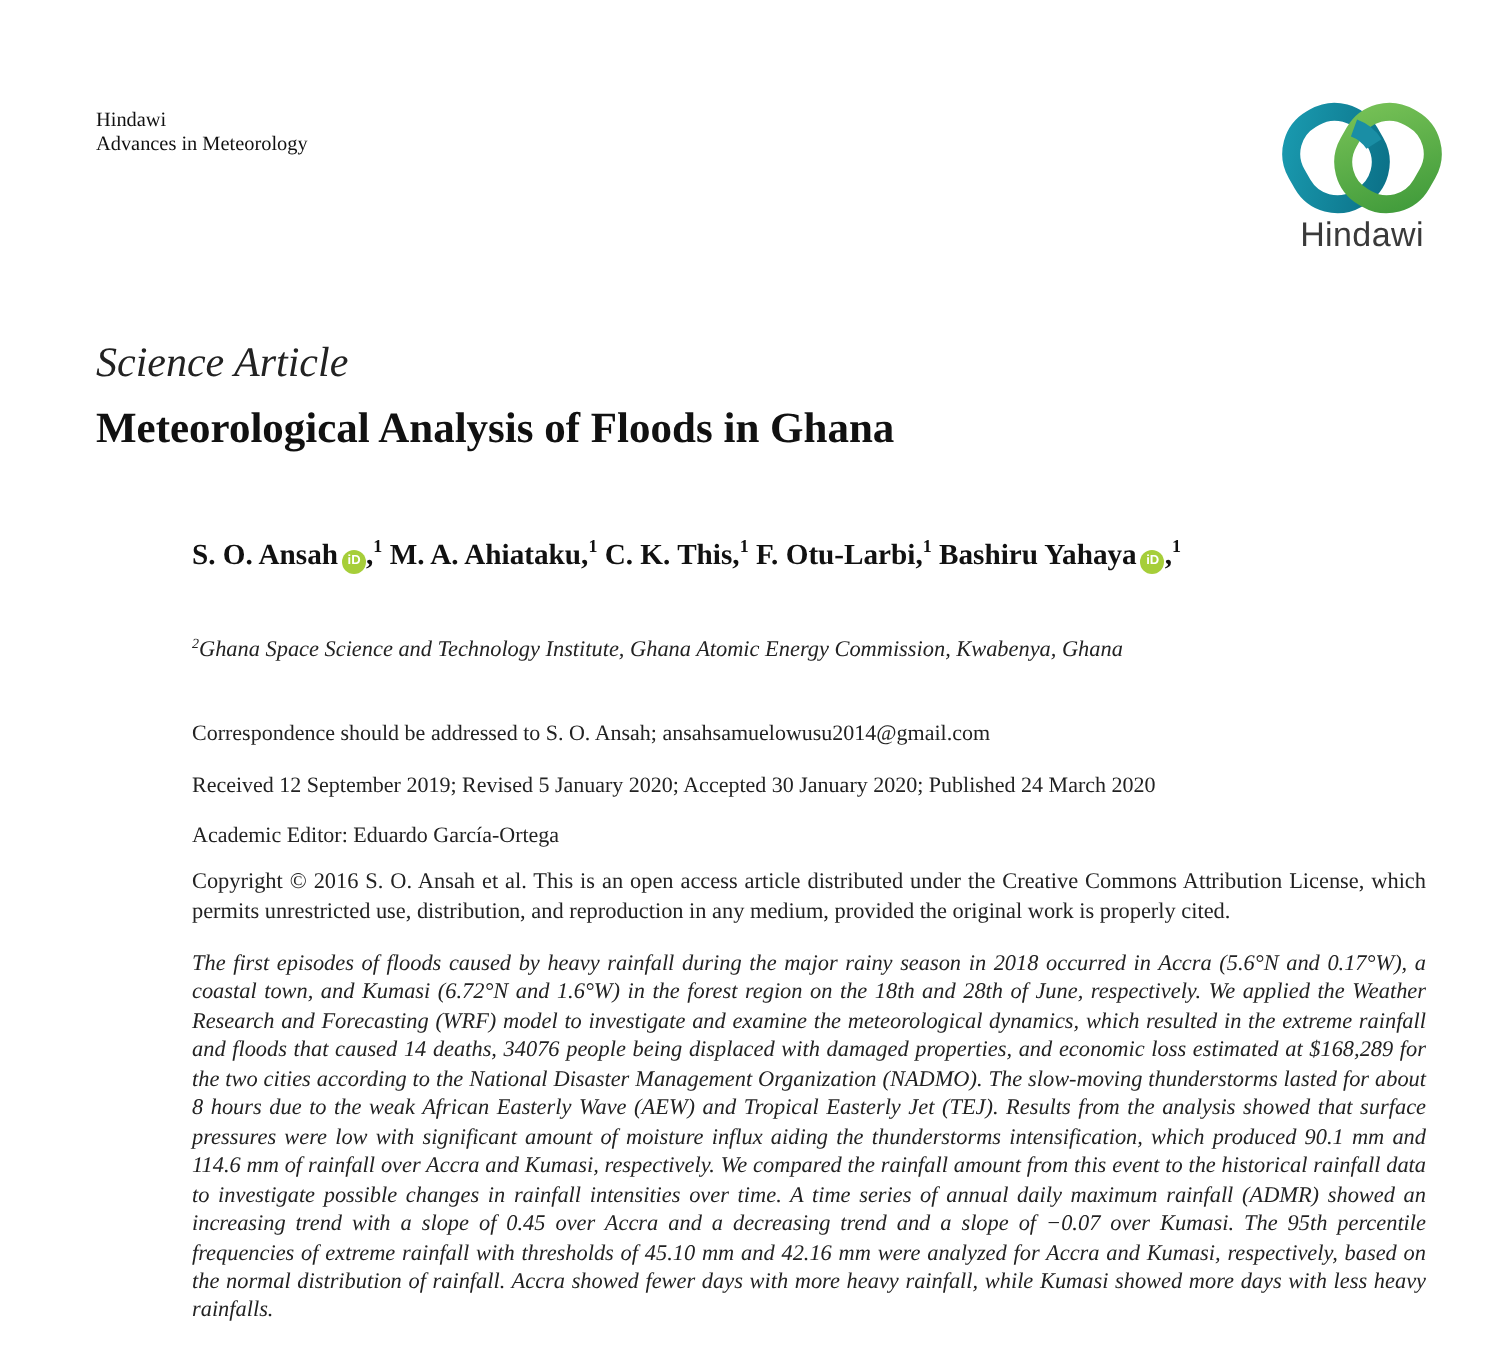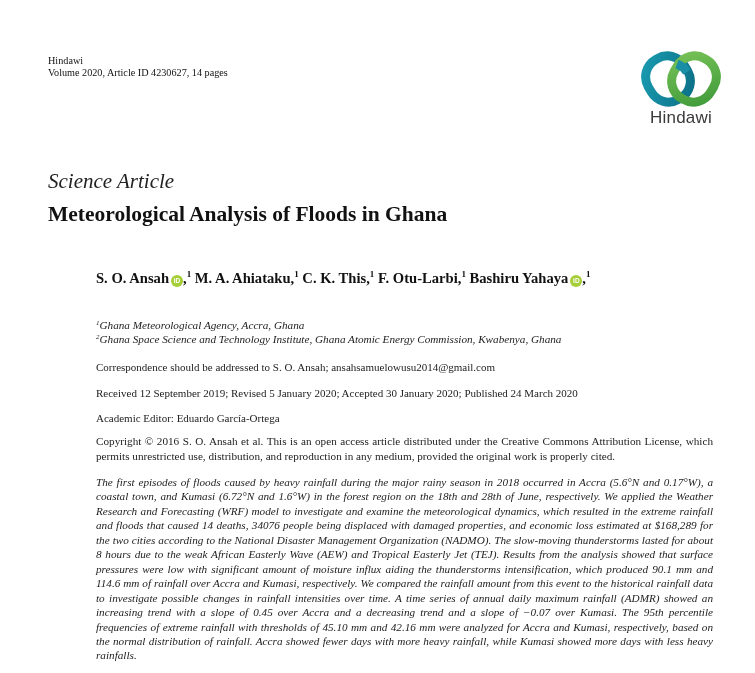--- a/index.html
+++ b/index.html
@@ -21,21 +21,21 @@
   .affiliations sup { font-size: 7px; vertical-align: 4px; line-height: 0; }
   .meta-line { position: absolute; left: 96px; font-size: 11px; color: #222; white-space: nowrap; }
   .copyright { position: absolute; left: 96px; top: 434px; width: 617px; font-size: 11.2px; line-height: 15px; color: #222; text-align: justify; }
   .abstract { position: absolute; left: 96px; top: 475px; width: 617px; font-size: 11.2px; line-height: 14.45px; color: #222; text-align: justify; font-style: italic; }
 </style>
 </head>
 <body>
 
 <div class="journal-info">
   <div>Hindawi</div>
-  <div>Volume 2020, Article ID 4230627, 14 pages</div>
+  <div>Advances in Meteorology</div>
 </div>
 
 <div class="logo">
   <svg width="80" height="58" viewBox="0 0 80 58">
     <defs>
       <linearGradient id="tg" x1="0" y1="0" x2="1" y2="1">
         <stop offset="0" stop-color="#1a9bb0"></stop>
           <stop offset="1" stop-color="#0b6f86"></stop>
       </linearGradient>
       <linearGradient id="gg" x1="0" y1="0" x2="1" y2="1">
@@ -57,21 +57,20 @@
   <div>
     <span>S. O. Ansah</span><span class="orcid">iD</span>,<sup>1</sup>
     <span>M. A. Ahiataku</span>,<sup>1</sup>
     <span>C. K. This</span>,<sup>1</sup>
     <span>F. Otu-Larbi</span>,<sup>1</sup>
     <span>Bashiru Yahaya</span><span class="orcid">iD</span>,<sup>1</sup>
   </div>
 </div>
 
 <div class="affiliations">
-  <div><sup>1</sup><span>Ghana Meteorological Agency, Accra, Ghana</span></div>
   <div><sup>2</sup><span>Ghana Space Science and Technology Institute, Ghana Atomic Energy Commission, Kwabenya, Ghana</span></div>
 </div>
 
 <div class="meta-line" style="top:361px">Correspondence should be addressed to S. O. Ansah; ansahsamuelowusu2014@gmail.com</div>
 <div class="meta-line" style="top:387px">Received 12 September 2019; Revised 5 January 2020; Accepted 30 January 2020; Published 24 March 2020</div>
 <div class="meta-line" style="top:412px">Academic Editor: Eduardo García-Ortega</div>
 
 <div class="copyright">Copyright © 2016 S. O. Ansah et al. This is an open access article distributed under the Creative Commons Attribution License, which permits unrestricted use, distribution, and reproduction in any medium, provided the original work is properly cited.</div>
 
 <div class="abstract">The first episodes of floods caused by heavy rainfall during the major rainy season in 2018 occurred in Accra (5.6°N and 0.17°W), a coastal town, and Kumasi (6.72°N and 1.6°W) in the forest region on the 18th and 28th of June, respectively. We applied the Weather Research and Forecasting (WRF) model to investigate and examine the meteorological dynamics, which resulted in the extreme rainfall and floods that caused 14 deaths, 34076 people being displaced with damaged properties, and economic loss estimated at $168,289 for the two cities according to the National Disaster Management Organization (NADMO). The slow-moving thunderstorms lasted for about 8 hours due to the weak African Easterly Wave (AEW) and Tropical Easterly Jet (TEJ). Results from the analysis showed that surface pressures were low with significant amount of moisture influx aiding the thunderstorms intensification, which produced 90.1 mm and 114.6 mm of rainfall over Accra and Kumasi, respectively. We compared the rainfall amount from this event to the historical rainfall data to investigate possible changes in rainfall intensities over time. A time series of annual daily maximum rainfall (ADMR) showed an increasing trend with a slope of 0.45 over Accra and a decreasing trend and a slope of −0.07 over Kumasi. The 95th percentile frequencies of extreme rainfall with thresholds of 45.10 mm and 42.16 mm were analyzed for Accra and Kumasi, respectively, based on the normal distribution of rainfall. Accra showed fewer days with more heavy rainfall, while Kumasi showed more days with less heavy rainfalls.</div>

